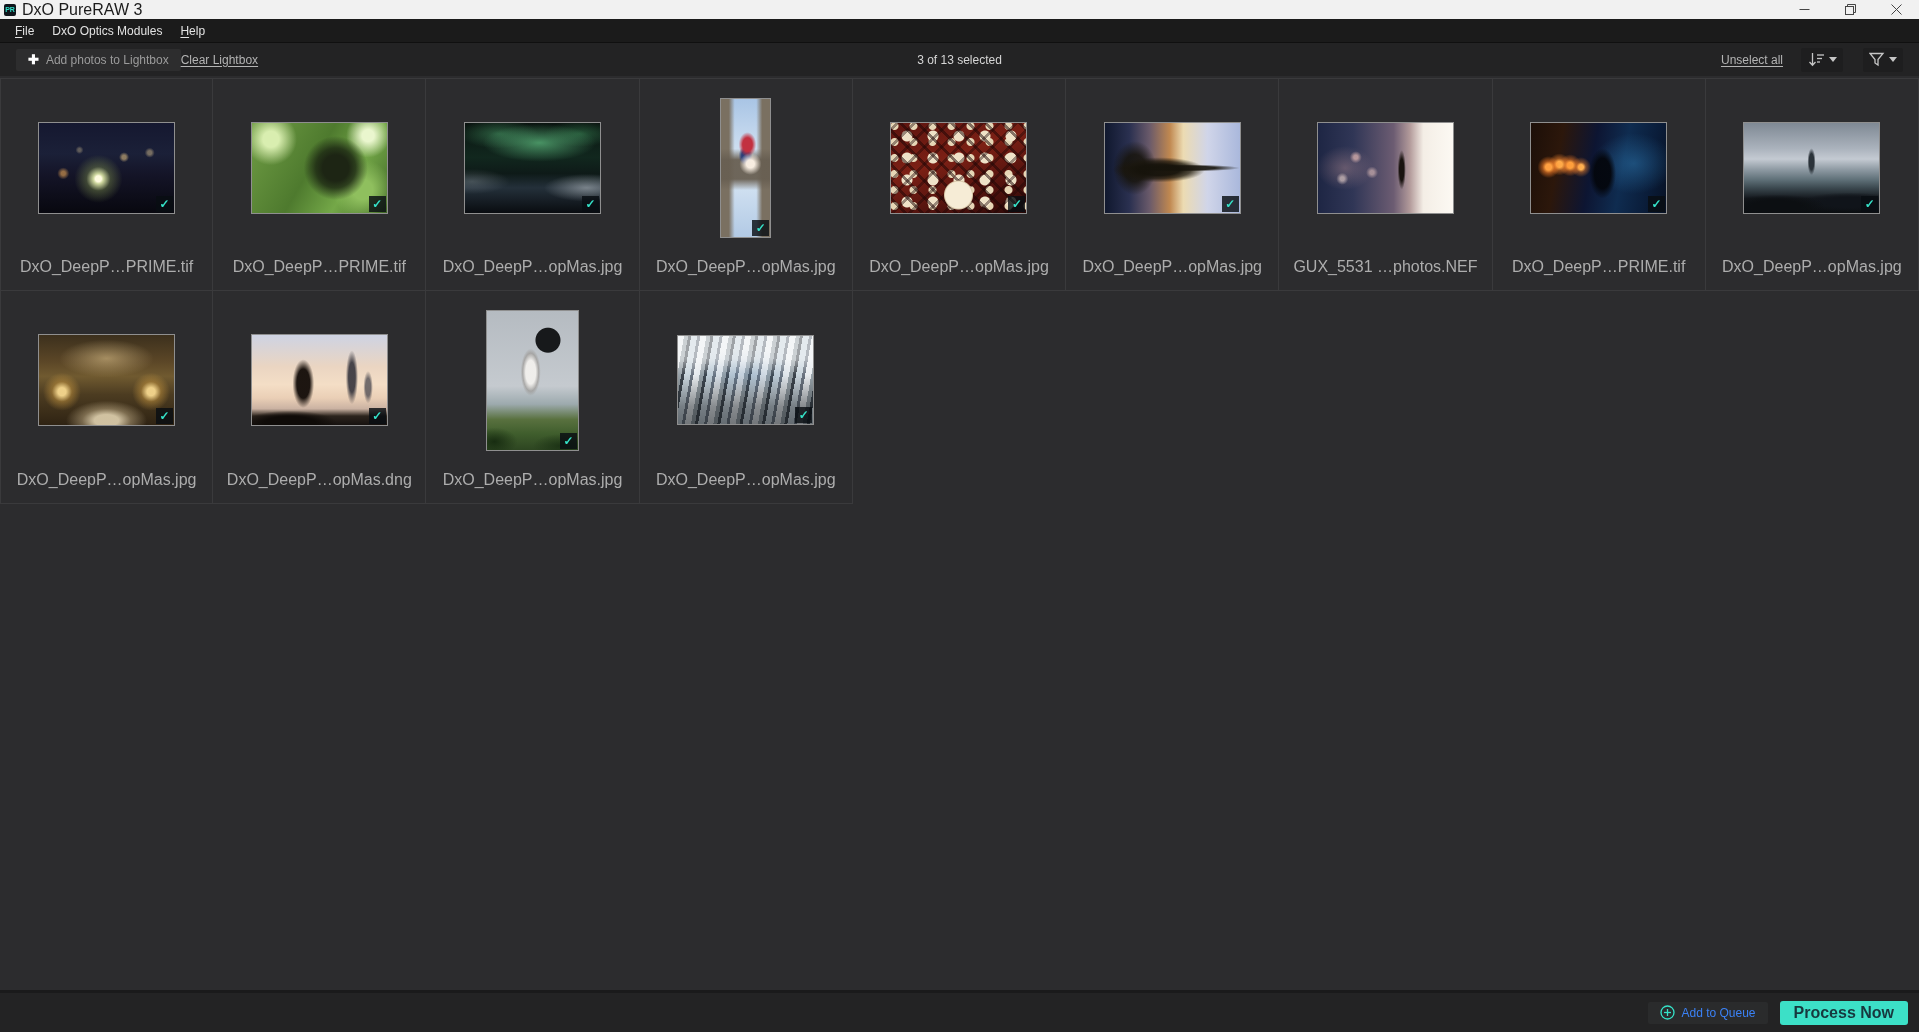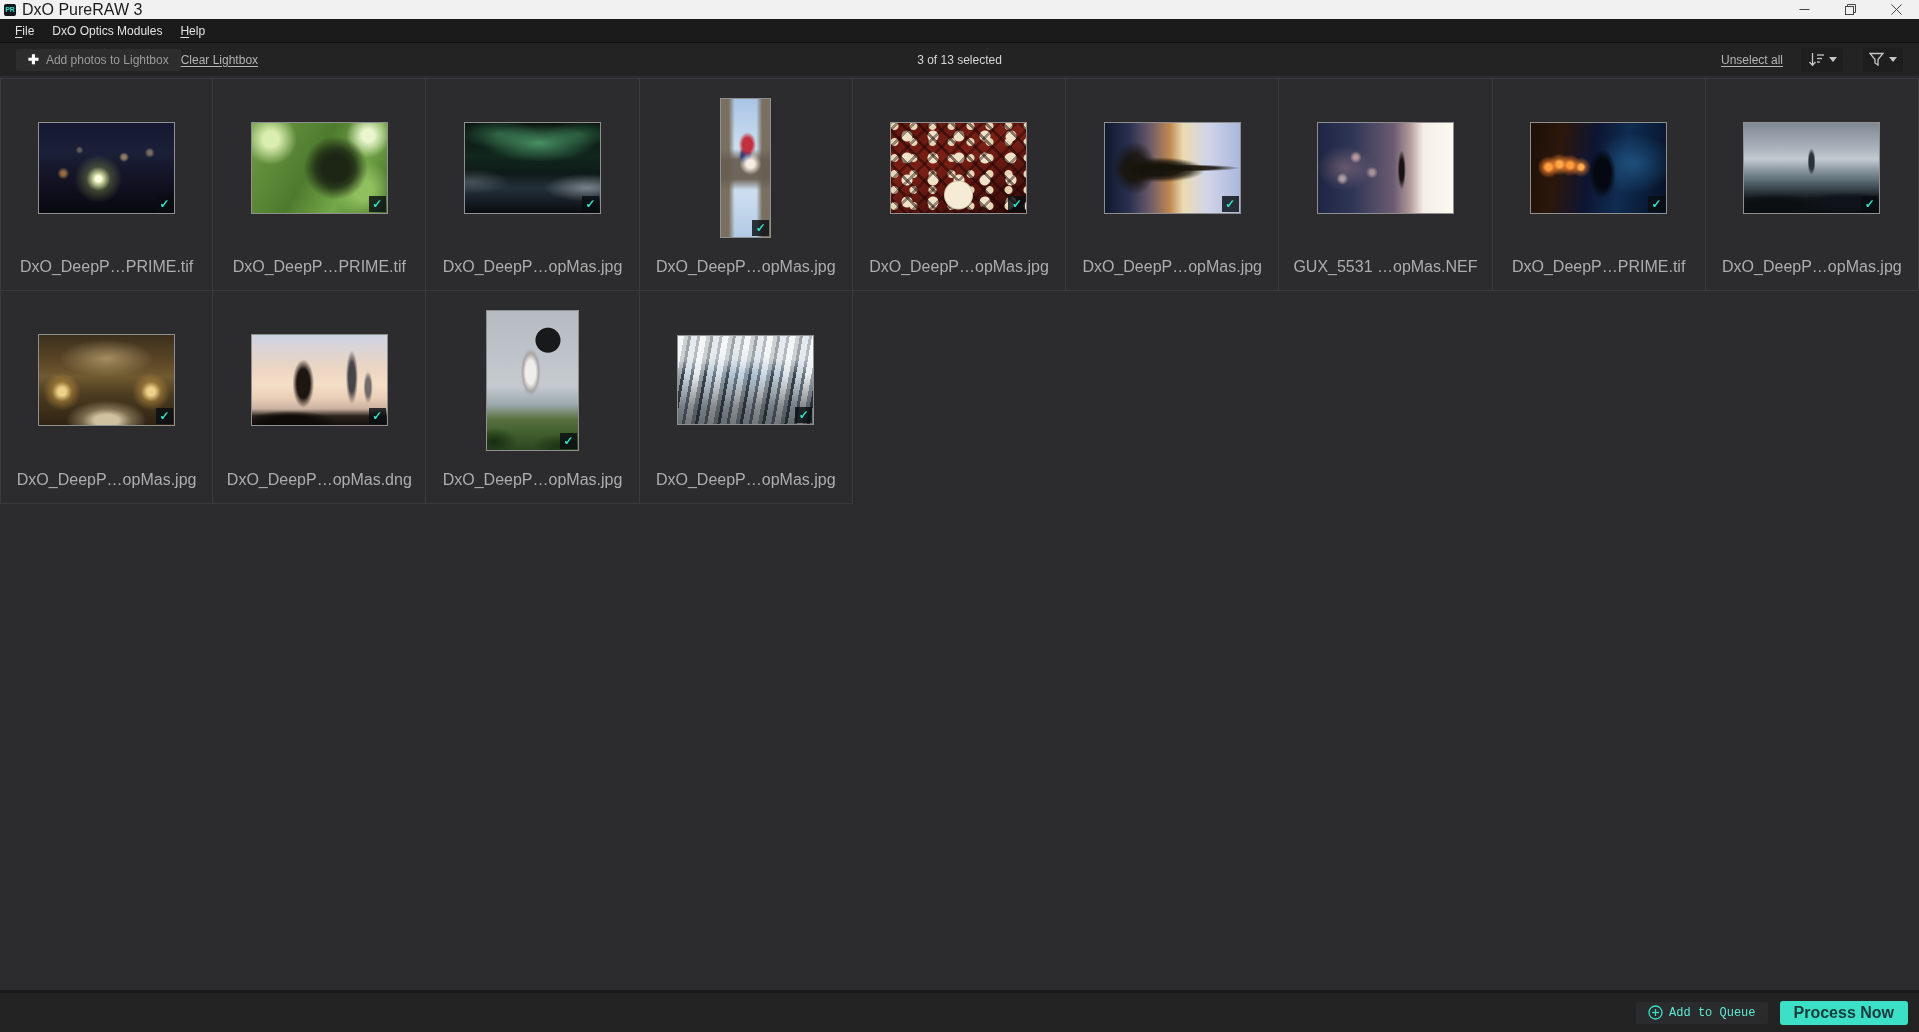--- a/index.html
+++ b/index.html
@@ -140,22 +140,22 @@
       radial-gradient(ellipse 35% 10% at 80% 97%, rgba(24,46,18,.8), transparent 85%),
       linear-gradient(to bottom, #b5bbc1 0%, #c5cacf 54%, #9daaae 67%, #59713f 78%, #405e2d 88%, #2d4521 100%); }
   .t-mirrored-hall { height:90px; background:
       linear-gradient(to bottom, rgba(255,255,255,.5) 0 26%, transparent 44%, rgba(18,22,26,.45) 80%, rgba(18,22,26,.55) 100%),
       radial-gradient(ellipse 55% 40% at 50% 42%, rgba(92,132,172,.28), transparent 70%),
       repeating-linear-gradient(100deg, #e8ecef 0 6px, #98a2a8 6px 10px, #3c444c 10px 13px, #c9d5dd 13px 19px, #6a7480 19px 22px); }
 
   
   .footer { height:42px; background:#232324; border-top:3px solid #1a1a1b;
             display:flex; align-items:center; justify-content:flex-end; padding-right:11px; flex:0 0 auto; }
-  .btn-queue { height:22px; background:#2a2b2c; border:none; border-radius:2px; color:#5eead4;
-               font-size:12px; font-family:Liberation Mono, monospace; display:flex; align-items:center; gap:6px; padding:0 12px; }
+  .btn-queue { height:22px; background:#2a2b2c; border:none; border-radius:2px; color:#3b82f6;
+               font-size:12px; font-family:Liberation Sans, sans-serif; display:flex; align-items:center; gap:6px; padding:0 12px; }
   .btn-queue svg { stroke:#35e2c8; fill:none; stroke-width:1.3; }
   .btn-process { height:24px; min-width:98px; margin-left:12px; background:#3ce0c7; border:none; border-radius:3px;
                  color:#17383e; font-size:16px; font-weight:bold; font-family:inherit; padding:0 14px; }
 </style>
 </head>
 <body>
 
 <div class="titlebar">
   <div class="app-logo">PR</div>
   <div class="app-title">DxO PureRAW 3</div>
@@ -261,21 +261,21 @@
       </div>
     </div>
     <div class="filename">DxO_DeepP…opMas.jpg</div>
   </div>
     <div class="cell">
     <div class="thumbwrap">
       <div class="thumb t-city-dusk-rotated">
         
       </div>
     </div>
-    <div class="filename">GUX_5531 …opMas.NEF</div>
+    <div class="filename">GUX_5531 …photos.NEF</div>
   </div>
     <div class="cell">
     <div class="thumbwrap">
       <div class="thumb t-love-lights-dancer">
         <div class="check-badge">✓</div>
       </div>
     </div>
     <div class="filename">DxO_DeepP…PRIME.tif</div>
   </div>
     <div class="cell">

